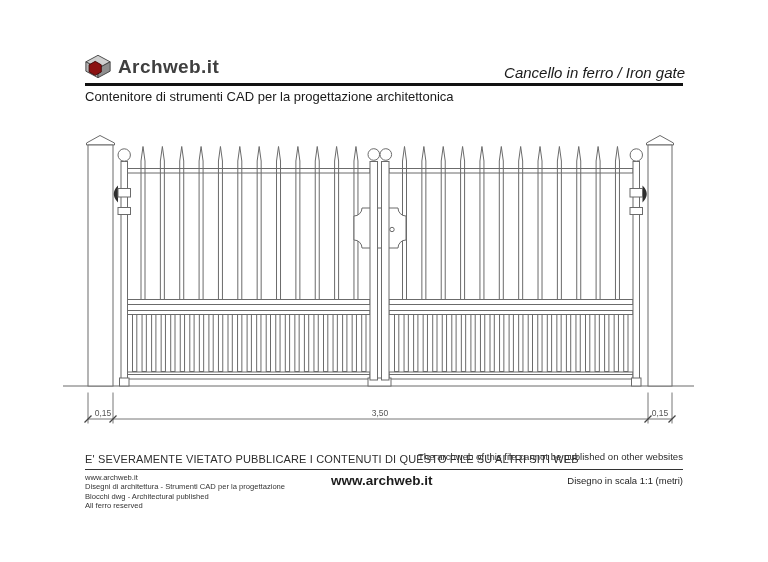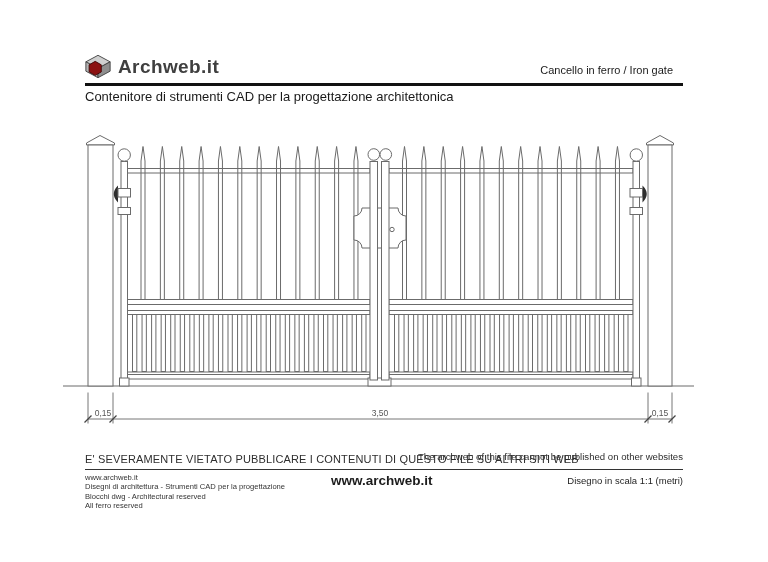--- a/index.html
+++ b/index.html
@@ -1,21 +1,21 @@
 <!DOCTYPE html>
 <html><head>
 <meta charset="utf-8">
 <style>
   html,body{margin:0;padding:0;background:#fff;}
   .page{position:relative;width:768px;height:562px;background:#fff;overflow:hidden;
         font-family:"Liberation Sans", sans-serif;color:#1a1a1a;}
   .abs{position:absolute;}
   .logo-wrap{left:84px;top:53px;width:28px;height:27px;}
   .logo-text{left:118px;top:56px;font-size:19px;font-weight:bold;color:#3f3f3f;letter-spacing:.4px;}
-  .header-title{right:95px;top:64px;font-size:11px;color:#1a1a1a;}
+  .header-title{right:83px;top:64px;font-size:15px;color:#1a1a1a;font-style:italic;}
   .header-rule{left:85px;top:83px;width:598px;height:2.5px;background:#111;}
   .tagline{left:85px;top:89px;font-size:13px;color:#1a1a1a;}
   .warning-it{left:85px;top:453px;font-size:11px;color:#2e2e2e;letter-spacing:.15px;}
   .warning-en{right:85px;top:451px;font-size:9.6px;color:#2e2e2e;}
   .footer-rule{left:85px;top:469px;width:598px;height:1.2px;background:#333;}
   .footer-info{left:85px;top:473px;font-size:7.6px;line-height:9.4px;color:#333;}
   .footer-site{left:331px;top:473px;font-size:13.5px;font-weight:bold;color:#1d1d1d;}
   .footer-scale{right:85px;top:475px;font-size:9.5px;color:#1d1d1d;}
   svg text{font-family:"Liberation Sans", sans-serif;}
 </style>
@@ -177,18 +177,18 @@
       </g>
     </g>
   </svg>
 
   <span class="abs warning-it">E' SEVERAMENTE VIETATO PUBBLICARE I CONTENUTI DI QUESTO FILE SU ALTRI SITI WEB</span>
   <span class="abs warning-en">The archweb of this file cannot be published on other websites</span>
   <div class="abs footer-rule"></div>
   <div class="abs footer-info">
     <div>www.archweb.it</div>
     <div>Disegni di architettura - Strumenti CAD  per la progettazione</div>
-    <div>Blocchi dwg - Architectural reserved</div>
+    <div>Blocchi dwg - Architectural published</div>
     <div>All ferro reserved</div>
   </div>
   <span class="abs footer-site">www.archweb.it</span>
   <span class="abs footer-scale">Disegno in scala 1:1 (metri)</span>
 </div>
 
 </body></html>

